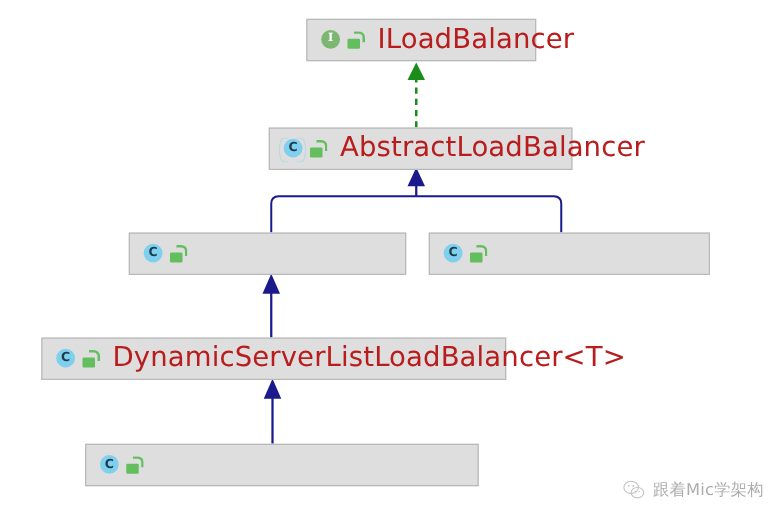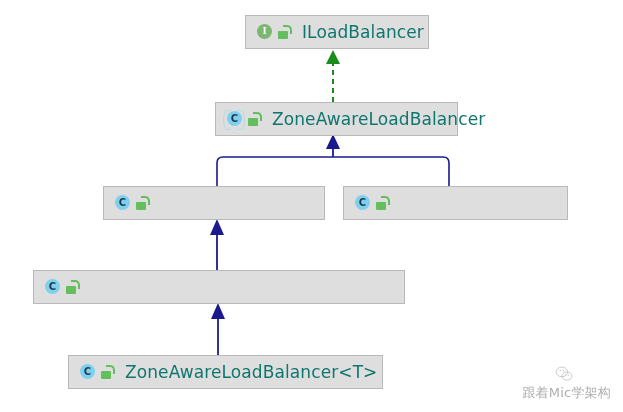--- a/index.html
+++ b/index.html
@@ -33,22 +33,22 @@
     box-sizing: border-box;
     background: #dedede;
     border: 1px solid #b9b9b9;
     display: flex;
     align-items: center;
     height: 34px;
     padding: 0 13px 0 9px;
     white-space: nowrap;
   }
   .node-label {
-    font-size: 17px;
-    color: #0f766e;
+    font-size: 22px;
+    color: #b91c1c;
     line-height: 1;
     letter-spacing: 0.1px;
     padding-left: 11px;
     font-family: "DejaVu Sans", "Liberation Sans", sans-serif;
   }
   
   .icon-wrap {
     display: flex;
     align-items: center;
     flex: 0 0 auto;
@@ -136,21 +136,20 @@
     border-radius: 0 5px 0 0;
   }
   
   #watermark {
     position: absolute;
     right: 12px;
     bottom: 10px;
     display: flex;
     align-items: center;
     opacity: 0.62;
-    flex-direction: column;
   }
   #watermark .wm-text {
     font-size: 13px;
     color: #7a7a7a;
     font-family: "DejaVu Sans", "Liberation Sans", sans-serif;
     letter-spacing: 0.2px;
   }
   #watermark .wm-logo {
     width: 20px;
     height: 20px;
@@ -203,21 +202,21 @@
   <div class="node" style="left:215px; top:102px; width:243px;">
     <span class="icon-wrap">
       <span class="type-icon klass abstract">
         <span class="disc">C</span>
       </span>
       <span class="lock-icon">
         <span class="shackle"></span>
           <span class="body"></span>
       </span>
     </span>
-    <span class="node-label">ZoneAwareLoadBalancer</span>
+    <span class="node-label">AbstractLoadBalancer</span>
   </div>
 
   <div class="node" style="left:103px; top:186px; width:222px;">
     <span class="icon-wrap">
       <span class="type-icon klass">
         <span class="disc">C</span>
       </span>
       <span class="lock-icon">
         <span class="shackle"></span>
           <span class="body"></span>
@@ -240,33 +239,33 @@
   <div class="node" style="left:33px; top:270px; width:372px;">
     <span class="icon-wrap">
       <span class="type-icon klass">
         <span class="disc">C</span>
       </span>
       <span class="lock-icon">
         <span class="shackle"></span>
           <span class="body"></span>
       </span>
     </span>
+    <span class="node-label">DynamicServerListLoadBalancer&lt;T&gt;</span>
   </div>
 
   <div class="node" style="left:68px; top:355px; width:315px;">
     <span class="icon-wrap">
       <span class="type-icon klass">
         <span class="disc">C</span>
       </span>
       <span class="lock-icon">
         <span class="shackle"></span>
           <span class="body"></span>
       </span>
     </span>
-    <span class="node-label">ZoneAwareLoadBalancer&lt;T&gt;</span>
   </div>
 
   <div id="watermark">
     <svg class="wm-logo" viewBox="0 0 24 24">
       <ellipse cx="9.5" cy="9.5" rx="7" ry="5.8" fill="none" stroke="#9a9a9a" stroke-width="1"></ellipse>
       <ellipse cx="15.5" cy="14.5" rx="6" ry="5" fill="none" stroke="#9a9a9a" stroke-width="1"></ellipse>
       <circle cx="7.3" cy="8" r="0.85" fill="#8f8f8f"></circle>
       <circle cx="11.4" cy="8" r="0.85" fill="#8f8f8f"></circle>
       <circle cx="13.7" cy="13.3" r="0.7" fill="#8f8f8f"></circle>
       <circle cx="17.2" cy="13.3" r="0.7" fill="#8f8f8f"></circle>

